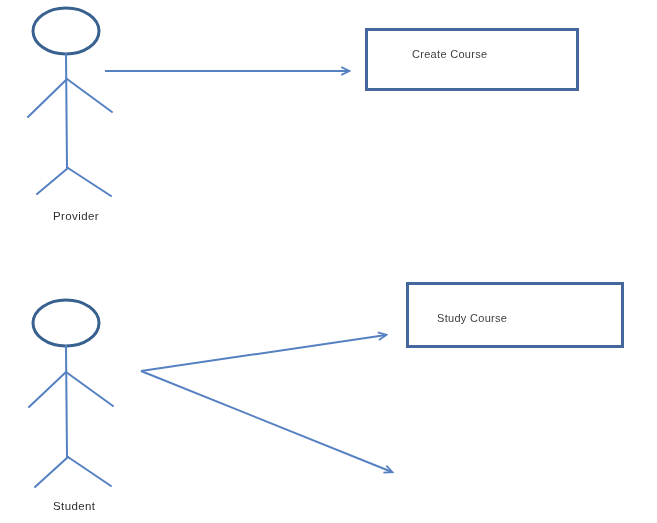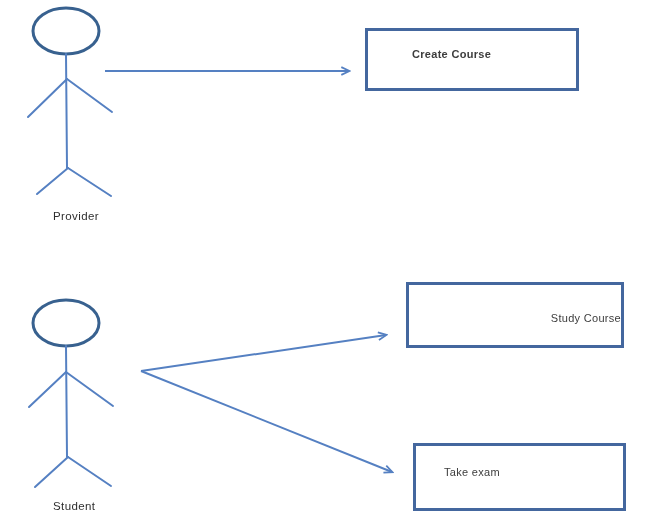--- a/index.html
+++ b/index.html
@@ -24,22 +24,22 @@
   .arrowhead-path{stroke:var(--line);stroke-width:1.6;fill:none;}
   .ucbox{
     position:absolute;
     box-sizing:border-box;
     border:3px solid var(--box-border);
     background:#fff;
     font-size:11px;
     color:var(--text);
     letter-spacing:.3px;
   }
-  .ucbox-create{left:365px;top:28px;width:214px;height:63px;padding:17px 4px 0 44px;font-weight:bold;}
-  .ucbox-study{left:406px;top:282px;width:218px;height:66px;padding:27px 0 8px 28px;text-align:right;}
+  .ucbox-create{left:365px;top:28px;width:214px;height:63px;padding:17px 4px 0 44px;}
+  .ucbox-study{left:406px;top:282px;width:218px;height:66px;padding:27px 0 8px 28px;}
   .ucbox-take{left:413px;top:443px;width:213px;height:68px;padding:20px 0 0 28px;}
   .actor-label{
     position:absolute;
     font-size:11.5px;
     color:#2F2F2F;
     letter-spacing:.4px;
     margin-left:15px;
   }
   .label-provider{left:38px;top:210px;}
   .label-student{left:38px;top:500px;}
@@ -80,21 +80,18 @@
   </svg>
 
   <div class="ucbox ucbox-create">
     <span>Create Course</span>
   </div>
 
   <div class="ucbox ucbox-study">
     <span>Study Course</span>
   </div>
 
-  <div class="ucbox ucbox-take">
-    <span>Take exam</span>
-  </div>
 
   <div class="actor-label label-provider">Provider</div>
 
   <div class="actor-label label-student">Student</div>
 
 </div>
 
 </body></html>

